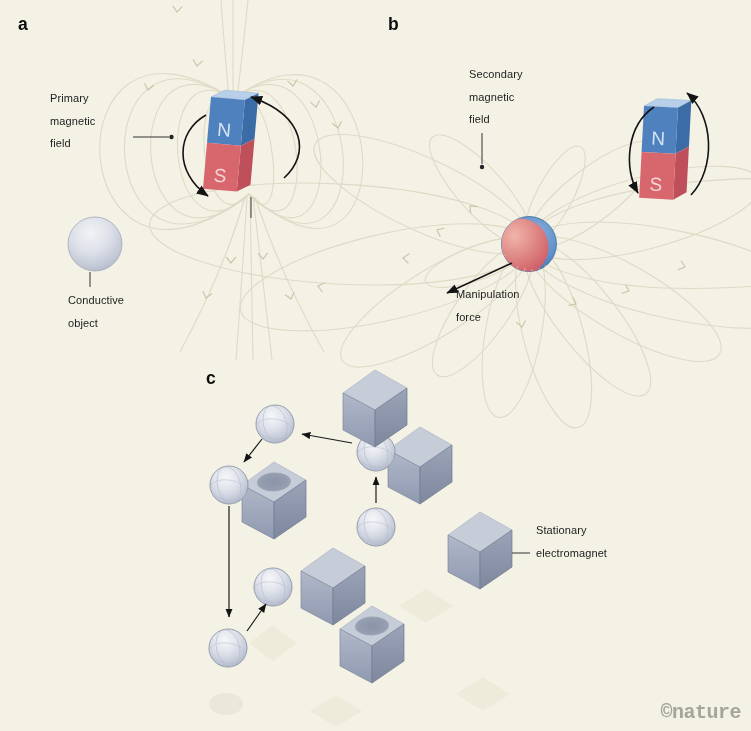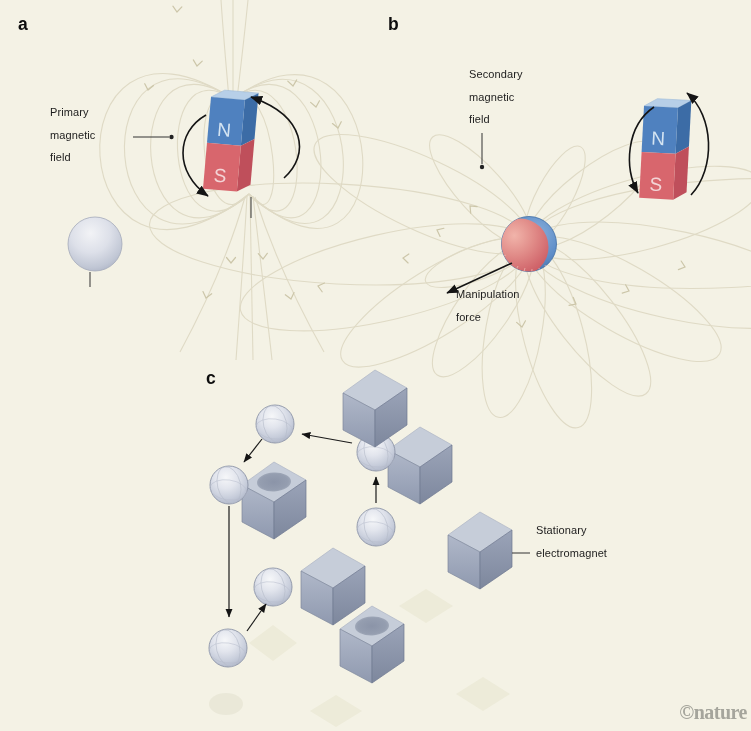--- a/index.html
+++ b/index.html
@@ -2,21 +2,21 @@
 <html><head>
 <meta charset="utf-8">
 <style>
   html,body{margin:0;padding:0;background:#f4f2e5;}
   .canvas{position:relative;width:751px;height:731px;background:#f4f2e5;
           font-family:"Liberation Sans",sans-serif;overflow:hidden;}
   .canvas svg{position:absolute;left:0;top:0;}
   .cap{position:absolute;font-size:11px;line-height:22.5px;color:#1c1c1c;
        white-space:pre-line;letter-spacing:.1px;}
   .pl{position:absolute;font-weight:700;font-size:17.5px;color:#0d0d0d;}
-  .wm{position:absolute;right:4px;bottom:7px;font-family:Liberation Serif, serif;
+  .wm{position:absolute;right:10px;bottom:7px;font-family:Liberation Mono, monospace;
       font-weight:700;font-size:20px;color:#a5a59c;letter-spacing:-.5px;}
 </style>
 </head>
 <body>
 
 <div class="canvas">
 <svg width="751" height="731" viewBox="0 0 751 731">
   <defs>
     <radialGradient id="ballGrad" cx="42%" cy="30%" r="78%">
       <stop offset="0%" stop-color="#f6f7f9"></stop>
@@ -221,23 +221,25 @@
     <path d="M352,443 L302,434" marker-end="url(#mb)"></path>
     <path d="M376,503 L376,477" marker-end="url(#mb)"></path>
   </g>
   <path d="M512,553 L530,553" stroke="#333" stroke-width="1"></path>
 </svg>
 
   <div class="pl" style="left:18px;top:14px">a</div>
   <div class="pl" style="left:388px;top:14px">b</div>
   <div class="pl" style="left:206px;top:368px">c</div>
 
-  <div class="cap" style="left:50px;top:101px">Primary
+  <div class="cap" style="left:50px;top:87px">Primary
 magnetic
 field</div>
+  <div class="cap" style="left:68px;top:289px">Conductive
+object</div>
   <div class="cap" style="left:469px;top:63px">Secondary
 magnetic
 field</div>
   <div class="cap" style="left:456px;top:283px">Manipulation
 force</div>
   <div class="cap" style="left:536px;top:519px">Stationary
 electromagnet</div>
 
   <div class="wm">©nature</div>
 </div>

